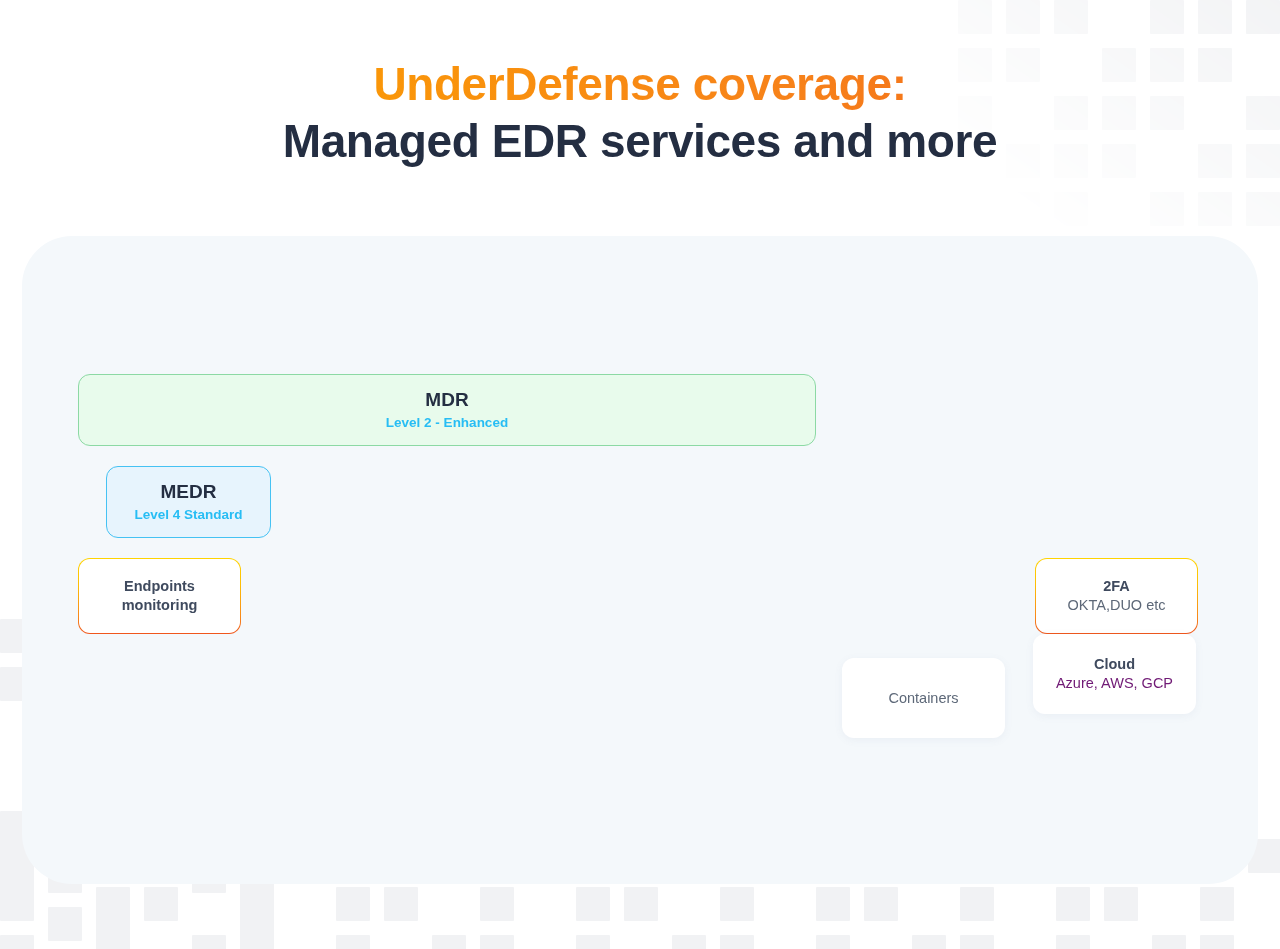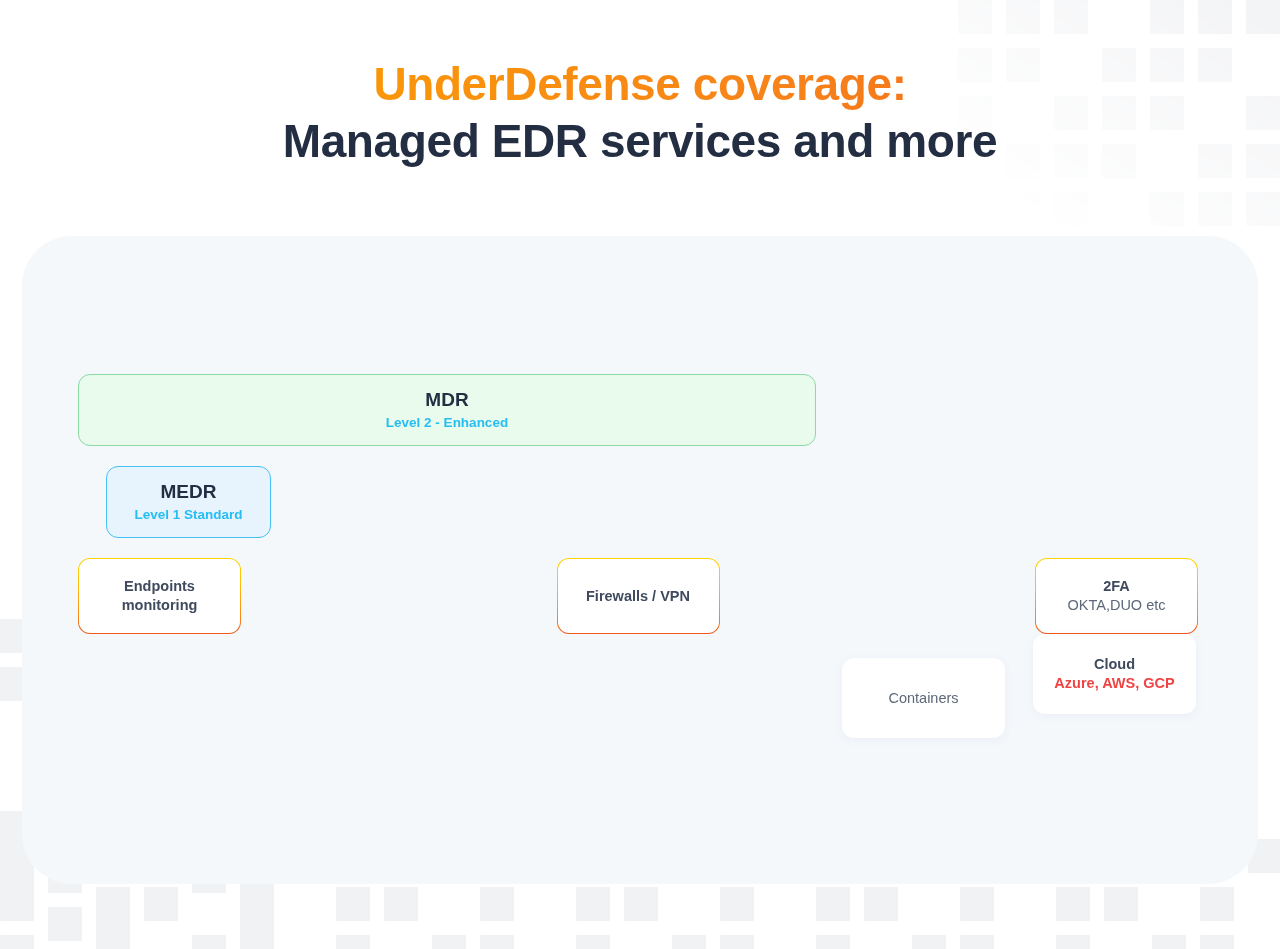--- a/index.html
+++ b/index.html
@@ -204,22 +204,22 @@
     font-weight: bold;
     color: #3f4a5e;
   }
   .plaincard .p-title {
     font-size: 14.5px;
     font-weight: normal;
     color: #5d6878;
   }
   .plaincard .p-sub {
     font-size: 14.5px;
-    font-weight: bold;
-    color: #ef4444;
+    font-weight: normal;
+    color: #701a75;
   }
 
   .card-containers { left: 820px; top: 422px; }
   .card-cloud      { left: 1011px; top: 398px; }
   .card-network    { left: 820px; top: 519px; }
 </style>
 </head>
 <body>
 
 <div class="deco deco-tr" style="background-image: none; width: 330px; height: 230px;">
@@ -329,30 +329,26 @@
 <div class="panel">
 
 
   <div class="tier tier-mdr">
     <div class="t-title">MDR</div>
     <div class="t-sub">Level 2 - Enhanced</div>
   </div>
 
   <div class="tier tier-medr">
     <div class="t-title">MEDR</div>
-    <div class="t-sub">Level 1 Standard</div>
+    <div class="t-sub">Level 4 Standard</div>
   </div>
 
   <div class="srcrow">
     <div class="srcbox">
       <div class="s-title">Endpoints<br>monitoring</div>
-
-    </div>
-    <div class="srcbox">
-      <div class="s-title">Firewalls / VPN</div>
 
     </div>
     <div class="srcbox">
       <div class="s-title">2FA</div>
       <div class="s-sub">OKTA,DUO etc</div>
     </div>
   </div>
 
   <div class="plaincard card-containers">
     <div class="p-title">Containers</div>

